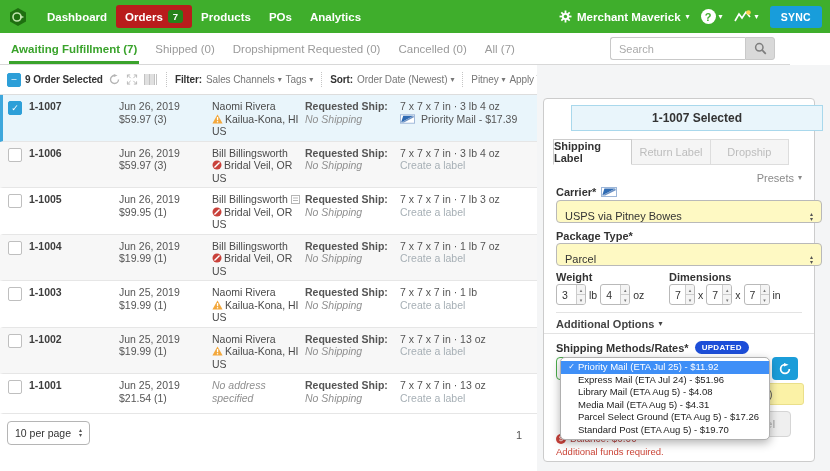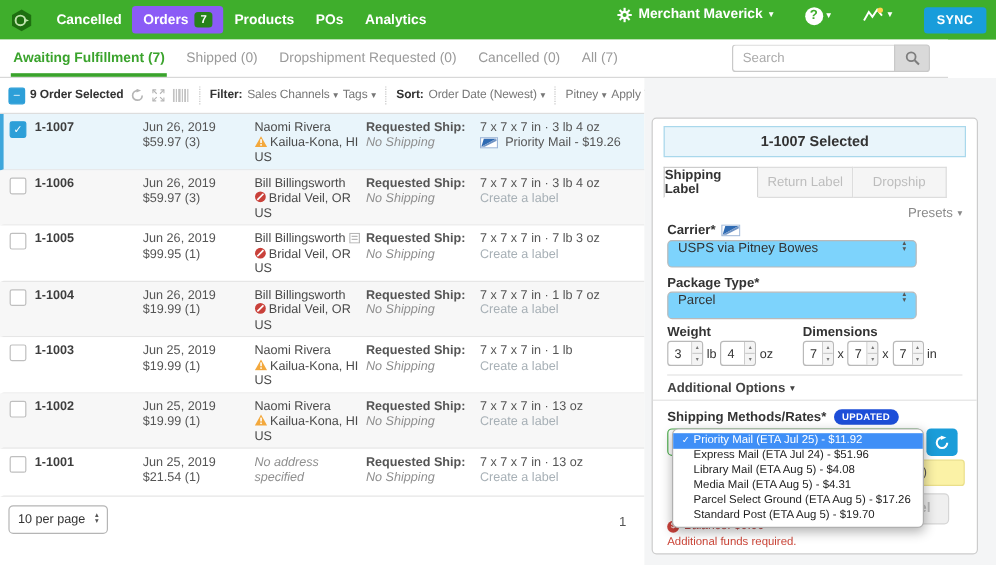--- a/index.html
+++ b/index.html
@@ -5,23 +5,23 @@
   html,body{margin:0;padding:0;background:#fff;}
   .app{position:relative;width:830px;height:471px;overflow:hidden;
        font-family:"Liberation Sans","DejaVu Sans",sans-serif;background:#fff;}
 
   
   .topnav{position:absolute;top:0;left:0;width:830px;height:33px;background:#3fae2c;
           display:flex;align-items:center;padding:0 8px;box-sizing:border-box;}
   .logo{display:flex;align-items:center;margin-right:10px;}
   .nav-item{color:#fff;font-size:11.5px;font-weight:bold;padding:5px 9px;border-radius:3px;
             display:flex;align-items:center;gap:5px;white-space:nowrap;}
-  .nav-item.active{background:#8b5cf6;}
+  .nav-item.active{background:#b91c1c;}
   .nav-badge{background:#27821a;border-radius:3px;padding:1px 5px;font-size:9.5px;color:#fff;}
-  .nav-right{margin-left:auto;display:flex;align-items:flex-start;gap:26px;color:#fff;}
+  .nav-right{margin-left:auto;display:flex;align-items:center;gap:11px;color:#fff;}
   .nav-user{display:flex;align-items:center;gap:5px;font-size:11.5px;font-weight:bold;}
   .caret{font-size:8px;line-height:1;}
   .help-wrap{display:flex;align-items:center;gap:3px;}
   .help-circle{width:15px;height:15px;border-radius:50%;background:#fff;color:#3fae2c;
                font-weight:bold;font-size:11px;display:flex;align-items:center;justify-content:center;}
   .chart-wrap{display:flex;align-items:center;gap:3px;}
   .sync-btn{background:#189ddb;color:#fff;font-weight:bold;font-size:10.5px;
             padding:5px 11px;border-radius:3px;letter-spacing:.3px;}
 
   
@@ -72,32 +72,32 @@
   .perpage{border:1px solid #b5b5b5;border-radius:4px;height:22px;display:flex;align-items:center;
            font-size:10.5px;color:#333;padding:0 7px;gap:8px;background:#fff;}
   .spinstack{display:flex;flex-direction:column;line-height:5px;font-size:6px;color:#555;}
   .pagenum{margin-left:auto;font-size:11px;color:#555;margin-top:4px;}
 
   
   .content-right{position:absolute;top:65px;left:537px;width:293px;height:406px;background:#f4f5f6;}
   .panel{position:absolute;left:6px;top:33px;width:272px;height:364px;background:#fff;
          border:1px solid #ccc;border-radius:4px;box-sizing:border-box;}
   .panel *{box-sizing:border-box;}
-  .sel-banner{position:absolute;left:9px;top:6px;width:252px;height:26px;background:#e9f5fb;
+  .sel-banner{position:absolute;left:27px;top:6px;width:252px;height:26px;background:#e9f5fb;
               border:1px solid #a9d8ec;font-size:12px;font-weight:bold;color:#333;
               display:flex;align-items:center;justify-content:center;}
   .ptabs{position:absolute;left:9px;top:40px;width:236px;height:26px;display:flex;}
   .ptab{flex:1;display:flex;align-items:center;justify-content:center;font-size:11px;color:#bdbdbd;
         background:#f5f5f5;border:1px solid #ddd;border-left:none;}
   .ptab:first-child{border-left:1px solid #ddd;}
   .ptab.active{background:#fff;color:#333;font-weight:bold;border-color:#ccc;border-bottom-color:#fff;}
   .presets{position:absolute;right:12px;top:73px;font-size:11px;color:#8a8a8a;display:flex;gap:4px;align-items:center;}
   .flabel{position:absolute;left:12px;font-size:11px;font-weight:bold;color:#333;display:flex;align-items:center;gap:5px;}
-  .pselect{position:absolute;left:12px;width:208px;height:23px;border:1px solid #b9b9b9;border-radius:4px;
-           background:#7dd3fc;font-size:11px;color:#333;display:flex;align-items:flex-start;padding:0 8px;}
+  .pselect{position:absolute;left:12px;width:266px;height:23px;border:1px solid #b9b9b9;border-radius:4px;
+           background:#fef9c3;font-size:11px;color:#333;display:flex;align-items:flex-end;padding:0 8px;}
   .sel-arrows{margin-left:auto;}
   .numgroup{position:absolute;display:flex;align-items:center;gap:3px;font-size:10.5px;color:#333;}
   .numbox{width:30px;height:21px;border:1px solid #b9b9b9;border-radius:3px;display:flex;background:#fff;overflow:hidden;}
   .numbox.sm{width:26px;}
   .numval{flex:1;display:flex;align-items:center;padding-left:5px;font-size:10.5px;}
   .spincol{width:9px;border-left:1px solid #ccc;display:flex;flex-direction:column;}
   .spincol span{flex:1;font-size:5px;color:#777;display:flex;align-items:center;justify-content:center;background:#f4f4f4;}
   .spincol span:first-child{border-bottom:1px solid #ccc;}
   .hr{position:absolute;left:12px;right:12px;border-top:1px solid #e3e3e3;}
   .hr.full{left:0;right:0;}
@@ -133,21 +133,21 @@
 <div class="app">
 
   <header class="topnav">
     <span class="logo">
       <svg width="20" height="20" viewBox="0 0 20 20">
           <polygon points="10,1 18,5.5 18,14.5 10,19 2,14.5 2,5.5" fill="#1e6f10"></polygon>
           <circle cx="9" cy="10" r="4" fill="none" stroke="#bfe3ad" stroke-width="1.6"></circle>
           <polygon points="12,8.2 16.2,10 12,11.8" fill="#bfe3ad"></polygon>
         </svg>
     </span>
-    <span class="nav-item">Cancelled</span>
+    <span class="nav-item">Dashboard</span>
     <span class="nav-item active">
       <span>Orders</span>
       <span class="nav-badge">7</span>
     </span>
     <span class="nav-item">Products</span>
     <span class="nav-item">POs</span>
     <span class="nav-item">Analytics</span>
 
     <span class="nav-right">
       <span class="nav-user">
@@ -287,21 +287,21 @@
           <div class="c-pkg">
             <div>7 x 7 x 7 in · 3 lb 4 oz</div>
             <div class="rate-line">
               <span class="icon-inline">
                 <svg width="15" height="10" viewBox="0 0 16 10">
                   <rect x="0.5" y="0.5" width="15" height="9" fill="#fff" stroke="#9db6d8"></rect>
                   <path d="M1.2 8.6 L14.4 1.4 H3.4 Z" fill="#2f6bb3"></path>
                   <path d="M1.2 8.6 L14.4 1.4 L14.8 3.2 L4.2 8.6 Z" fill="#6f93c4"></path>
                 </svg>
               </span>
-              <span>Priority Mail - $19.26</span>
+              <span>Priority Mail - $17.39</span>
             </div>
           </div>
         </div>
         <div class="order-row alt">
           <div class="c-check">
             <span class="checkbox"></span>
           </div>
           <div class="c-id">1-1006</div>
           <div class="c-date">
             <div>Jun 26, 2019</div>

